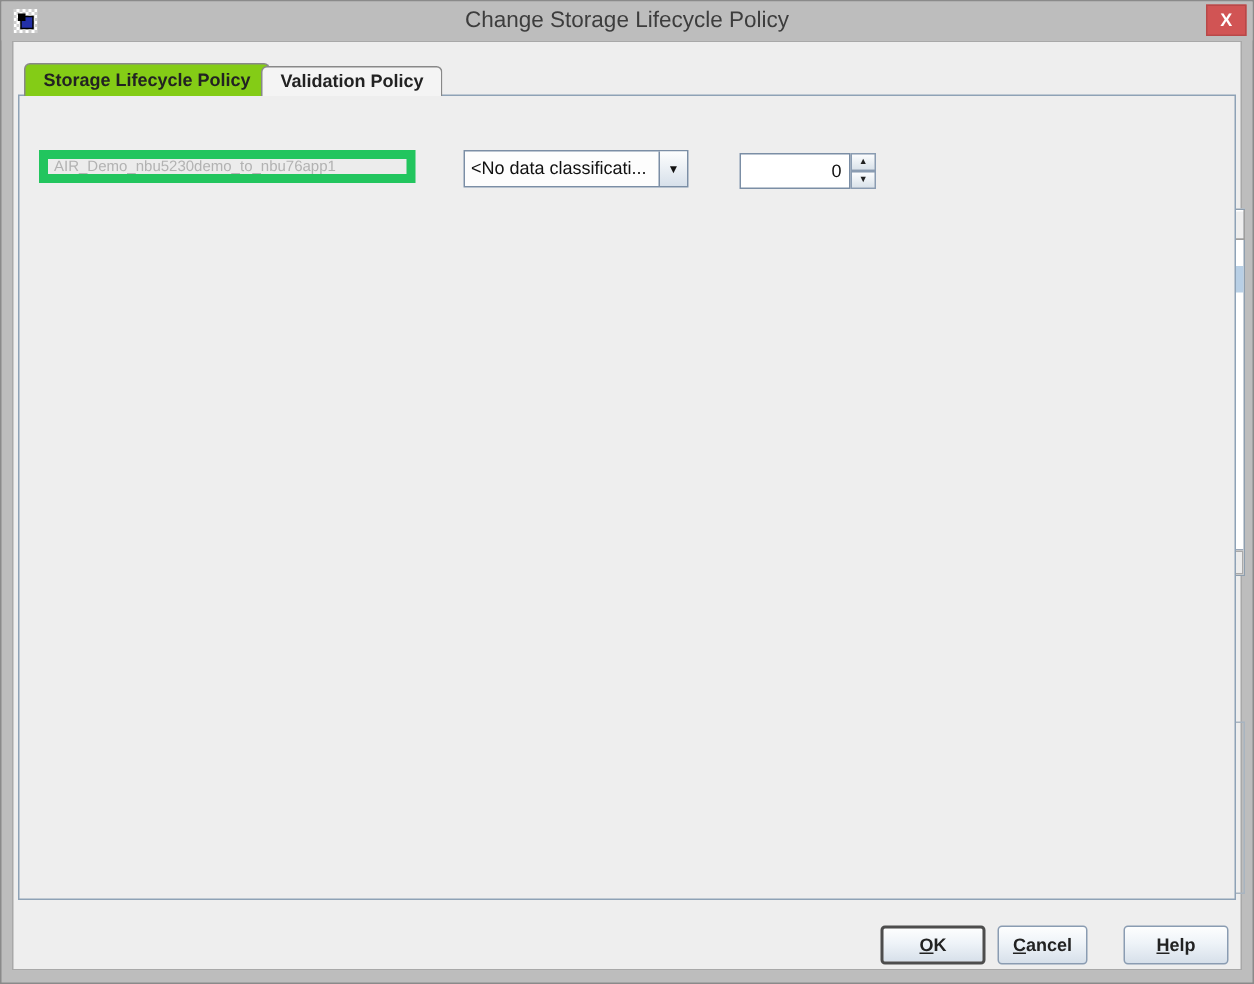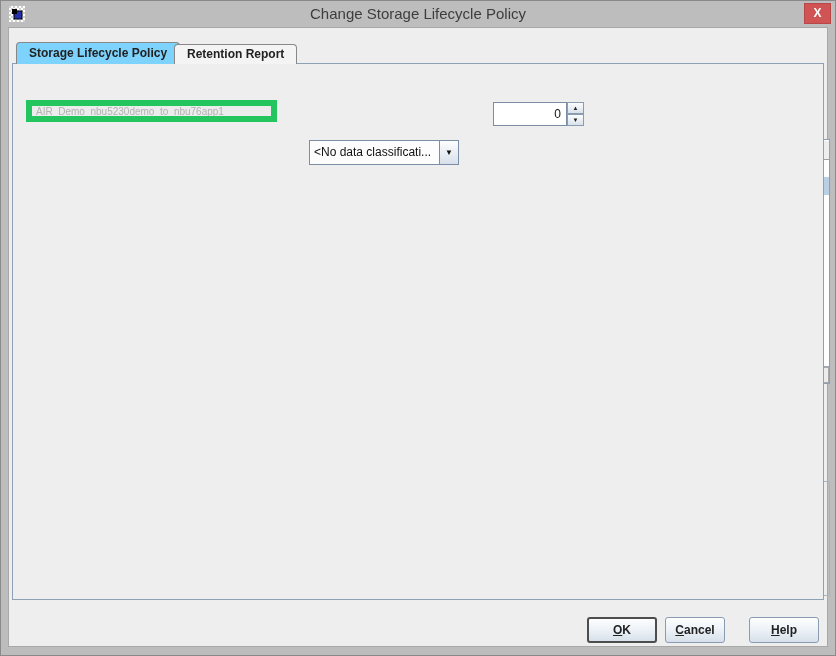--- a/index.html
+++ b/index.html
@@ -19,21 +19,21 @@
     text-align:center; line-height:19px; cursor:default; }
 
   
   .content { position:absolute; left:7px; right:7px; top:26px; bottom:8px;
     background:#eeeeee; border:1px solid #a8a8a8; }
 
   
   .tab { position:absolute; top:14px; height:22px; padding:0 12px; line-height:21px;
     font-size:12px; font-weight:bold; color:#222; border:1px solid #888;
     border-bottom:none; border-radius:4px 4px 0 0; z-index:3; }
-  .tab.selected { background:#7dd3fc; }
+  .tab.selected { background:#84cc16; }
   .tab.unselected { background:#f4f4f4; height:20px; top:16px; line-height:19px; }
 
   .panel { position:absolute; left:3px; right:3px; top:35px; height:537px;
     border:1px solid #8fa; border:1px solid #8ea2b6; background:#eee; z-index:2; }
 
   .lbl { position:absolute; font-size:12px; font-weight:bold; color:#1b1b1b; white-space:nowrap; }
   .mn { text-decoration:underline; }
 
   .tfield { position:absolute; height:22px; border:6px solid #22c55e; background:#ececec;
     color:#b2b2b2; font-family:"Liberation Sans",sans-serif; font-size:10px; padding:0 4px; }
@@ -132,34 +132,34 @@
       <span>X</span>
     </div>
   </div>
 
   <div class="content">
 
     <div class="tab selected" style="left:7px;">
       <span>Storage Lifecycle Policy</span>
     </div>
     <div class="tab unselected" style="left:165px;">
-      <span>Retention Report</span>
+      <span>Validation Policy</span>
     </div>
 
     <div class="panel"></div>
 
     <div class="lbl" style="left:17px; top:50px;">
       <span class="mn">S</span><span>torage lifecycle policy name:</span>
     </div>
     <input class="tfield" style="left: 17px; top: 72px; width: 251px; z-index: 4;" disabled="" value="AIR_Demo_nbu5230demo_to_nbu76app1">
 
     <div class="lbl" style="left:300px; top:50px;">
       <span class="mn">D</span><span>ata classification:</span>
     </div>
-    <div class="combo" style="left:300px; top:72px; width:150px; z-index:4;margin-top:40px;">
+    <div class="combo" style="left:300px; top:72px; width:150px; z-index:4;">
       <span class="combo-val">&lt;No data classificati...</span>
       <span class="combo-arrow">▼</span>
     </div>
 
     <div class="lbl" style="left:484px; top:50px;">
       <span class="mn">P</span><span>riority for secondary operations:</span>
     </div>
     <input class="spin-field" style="left: 484px; top: 74px; width: 74px; z-index: 4;" value="0">
     <div class="spin-btns" style="left:558px; top:74px; z-index:4;">
       <div class="spin-btn up">▲</div>

